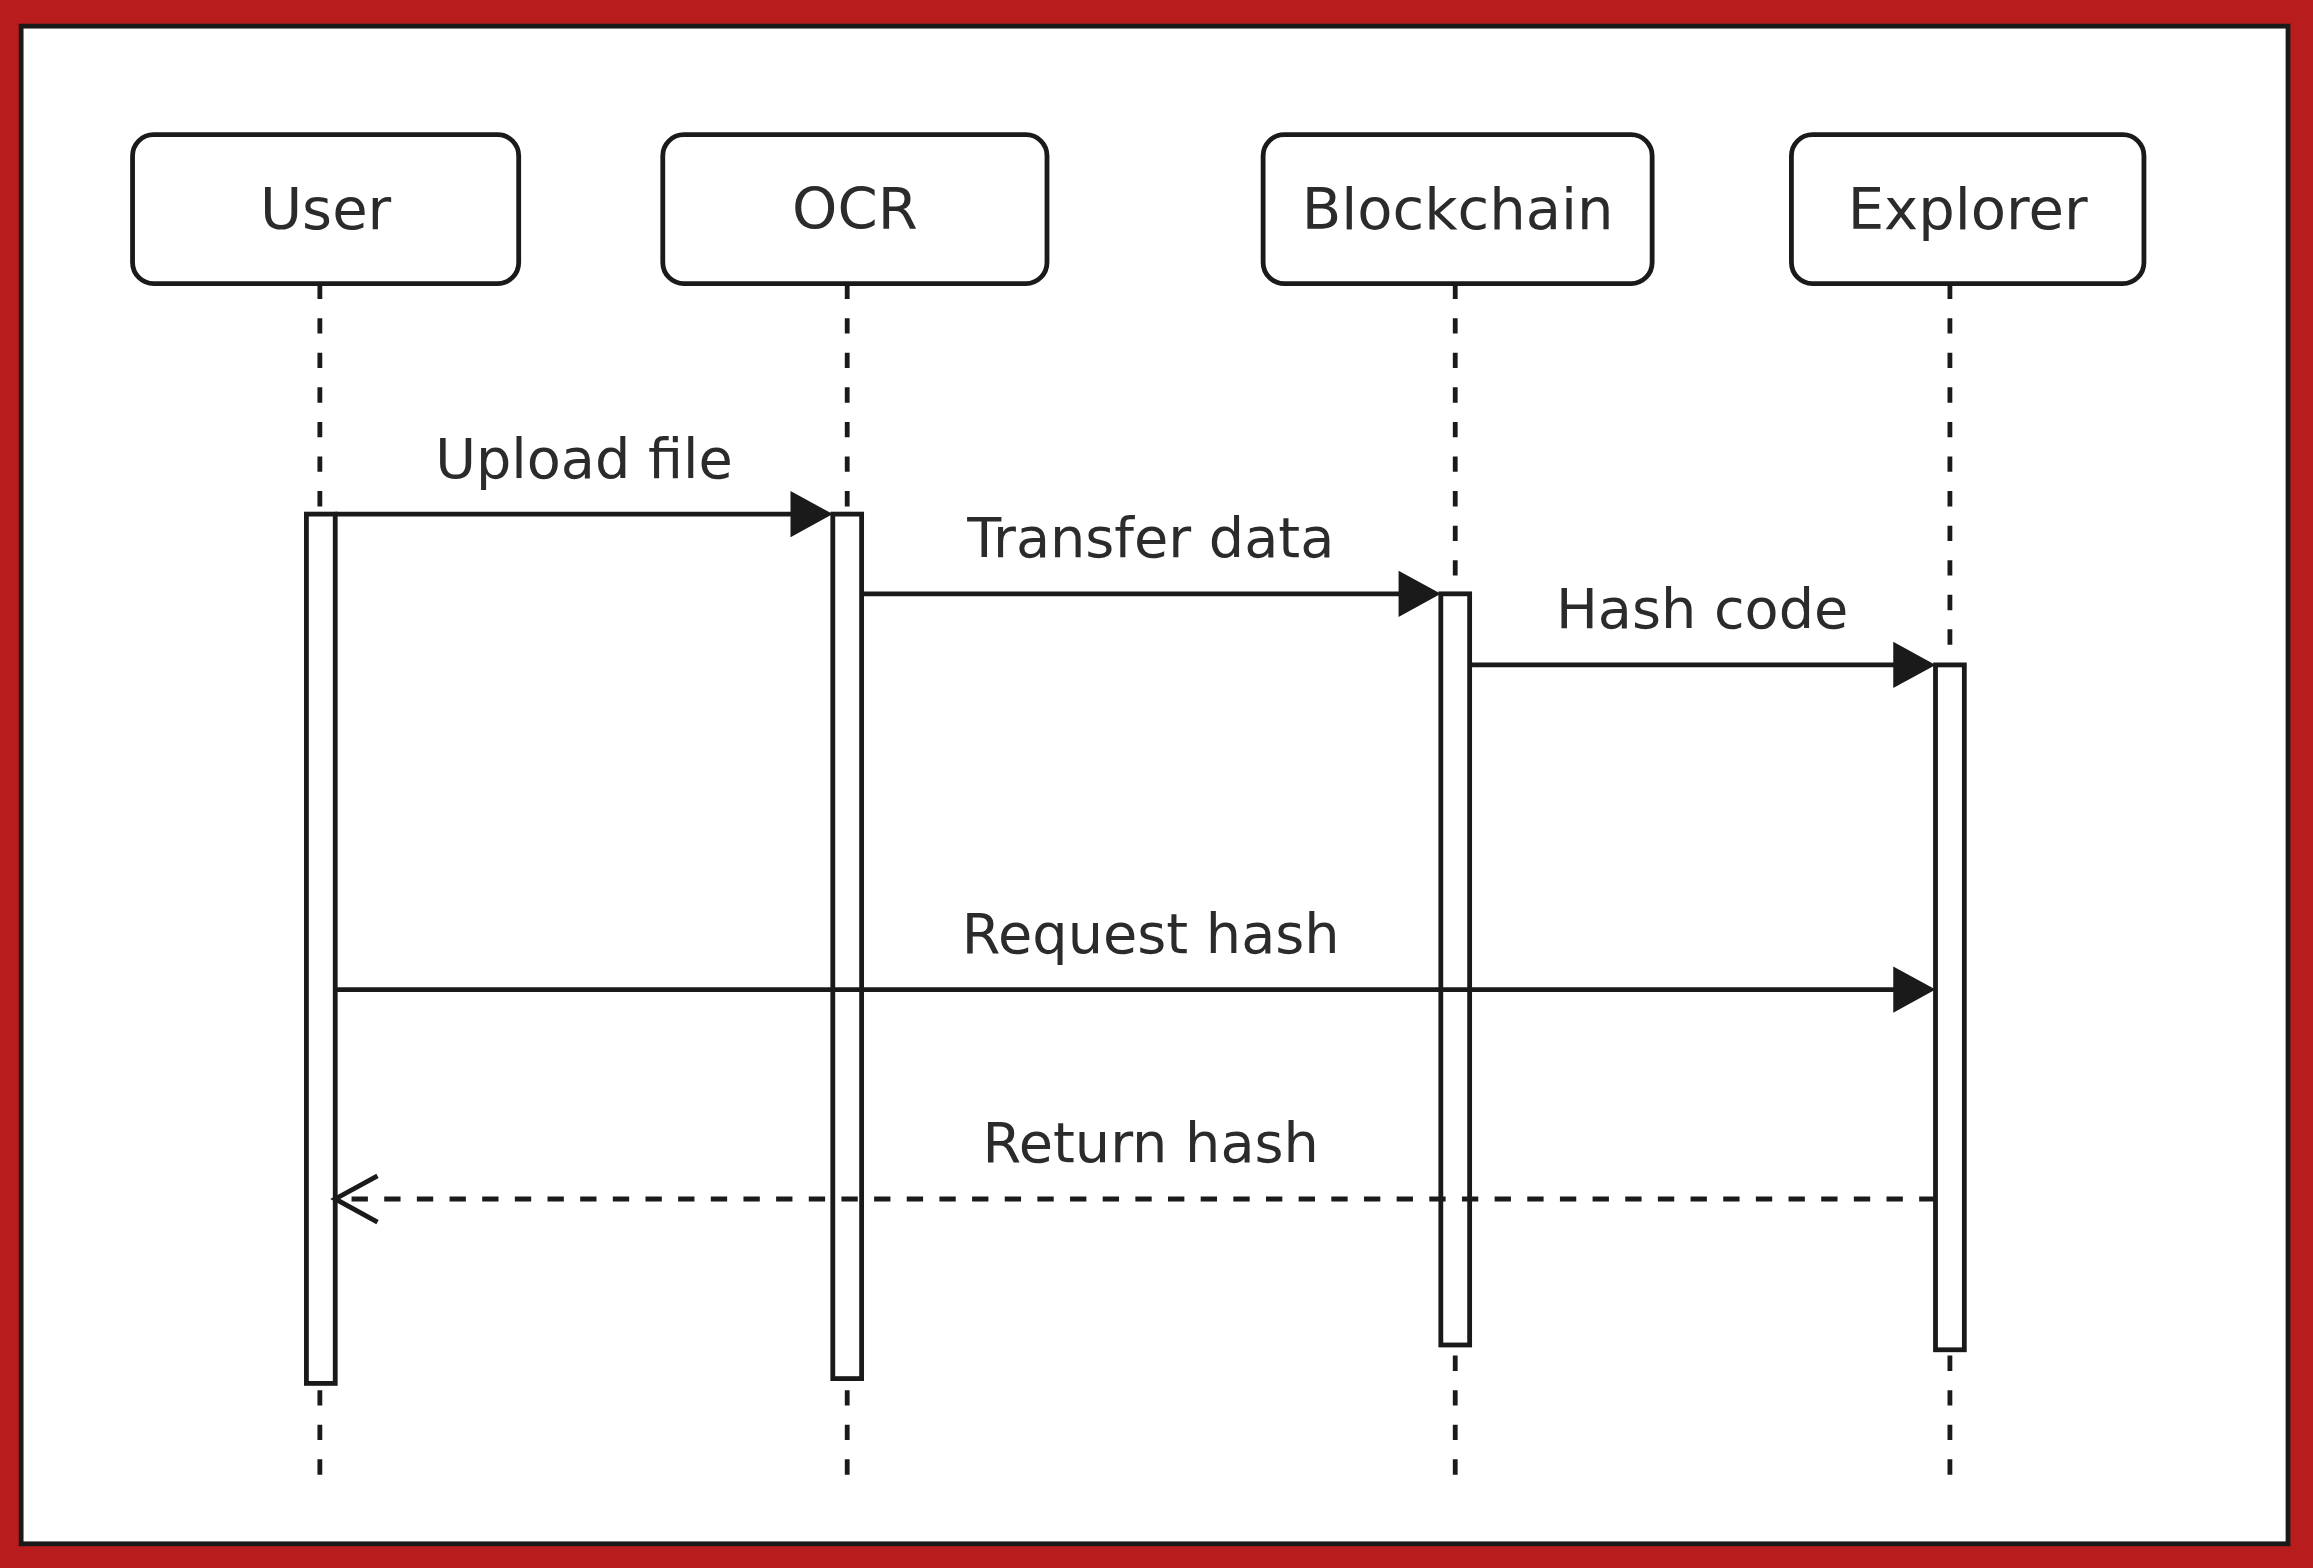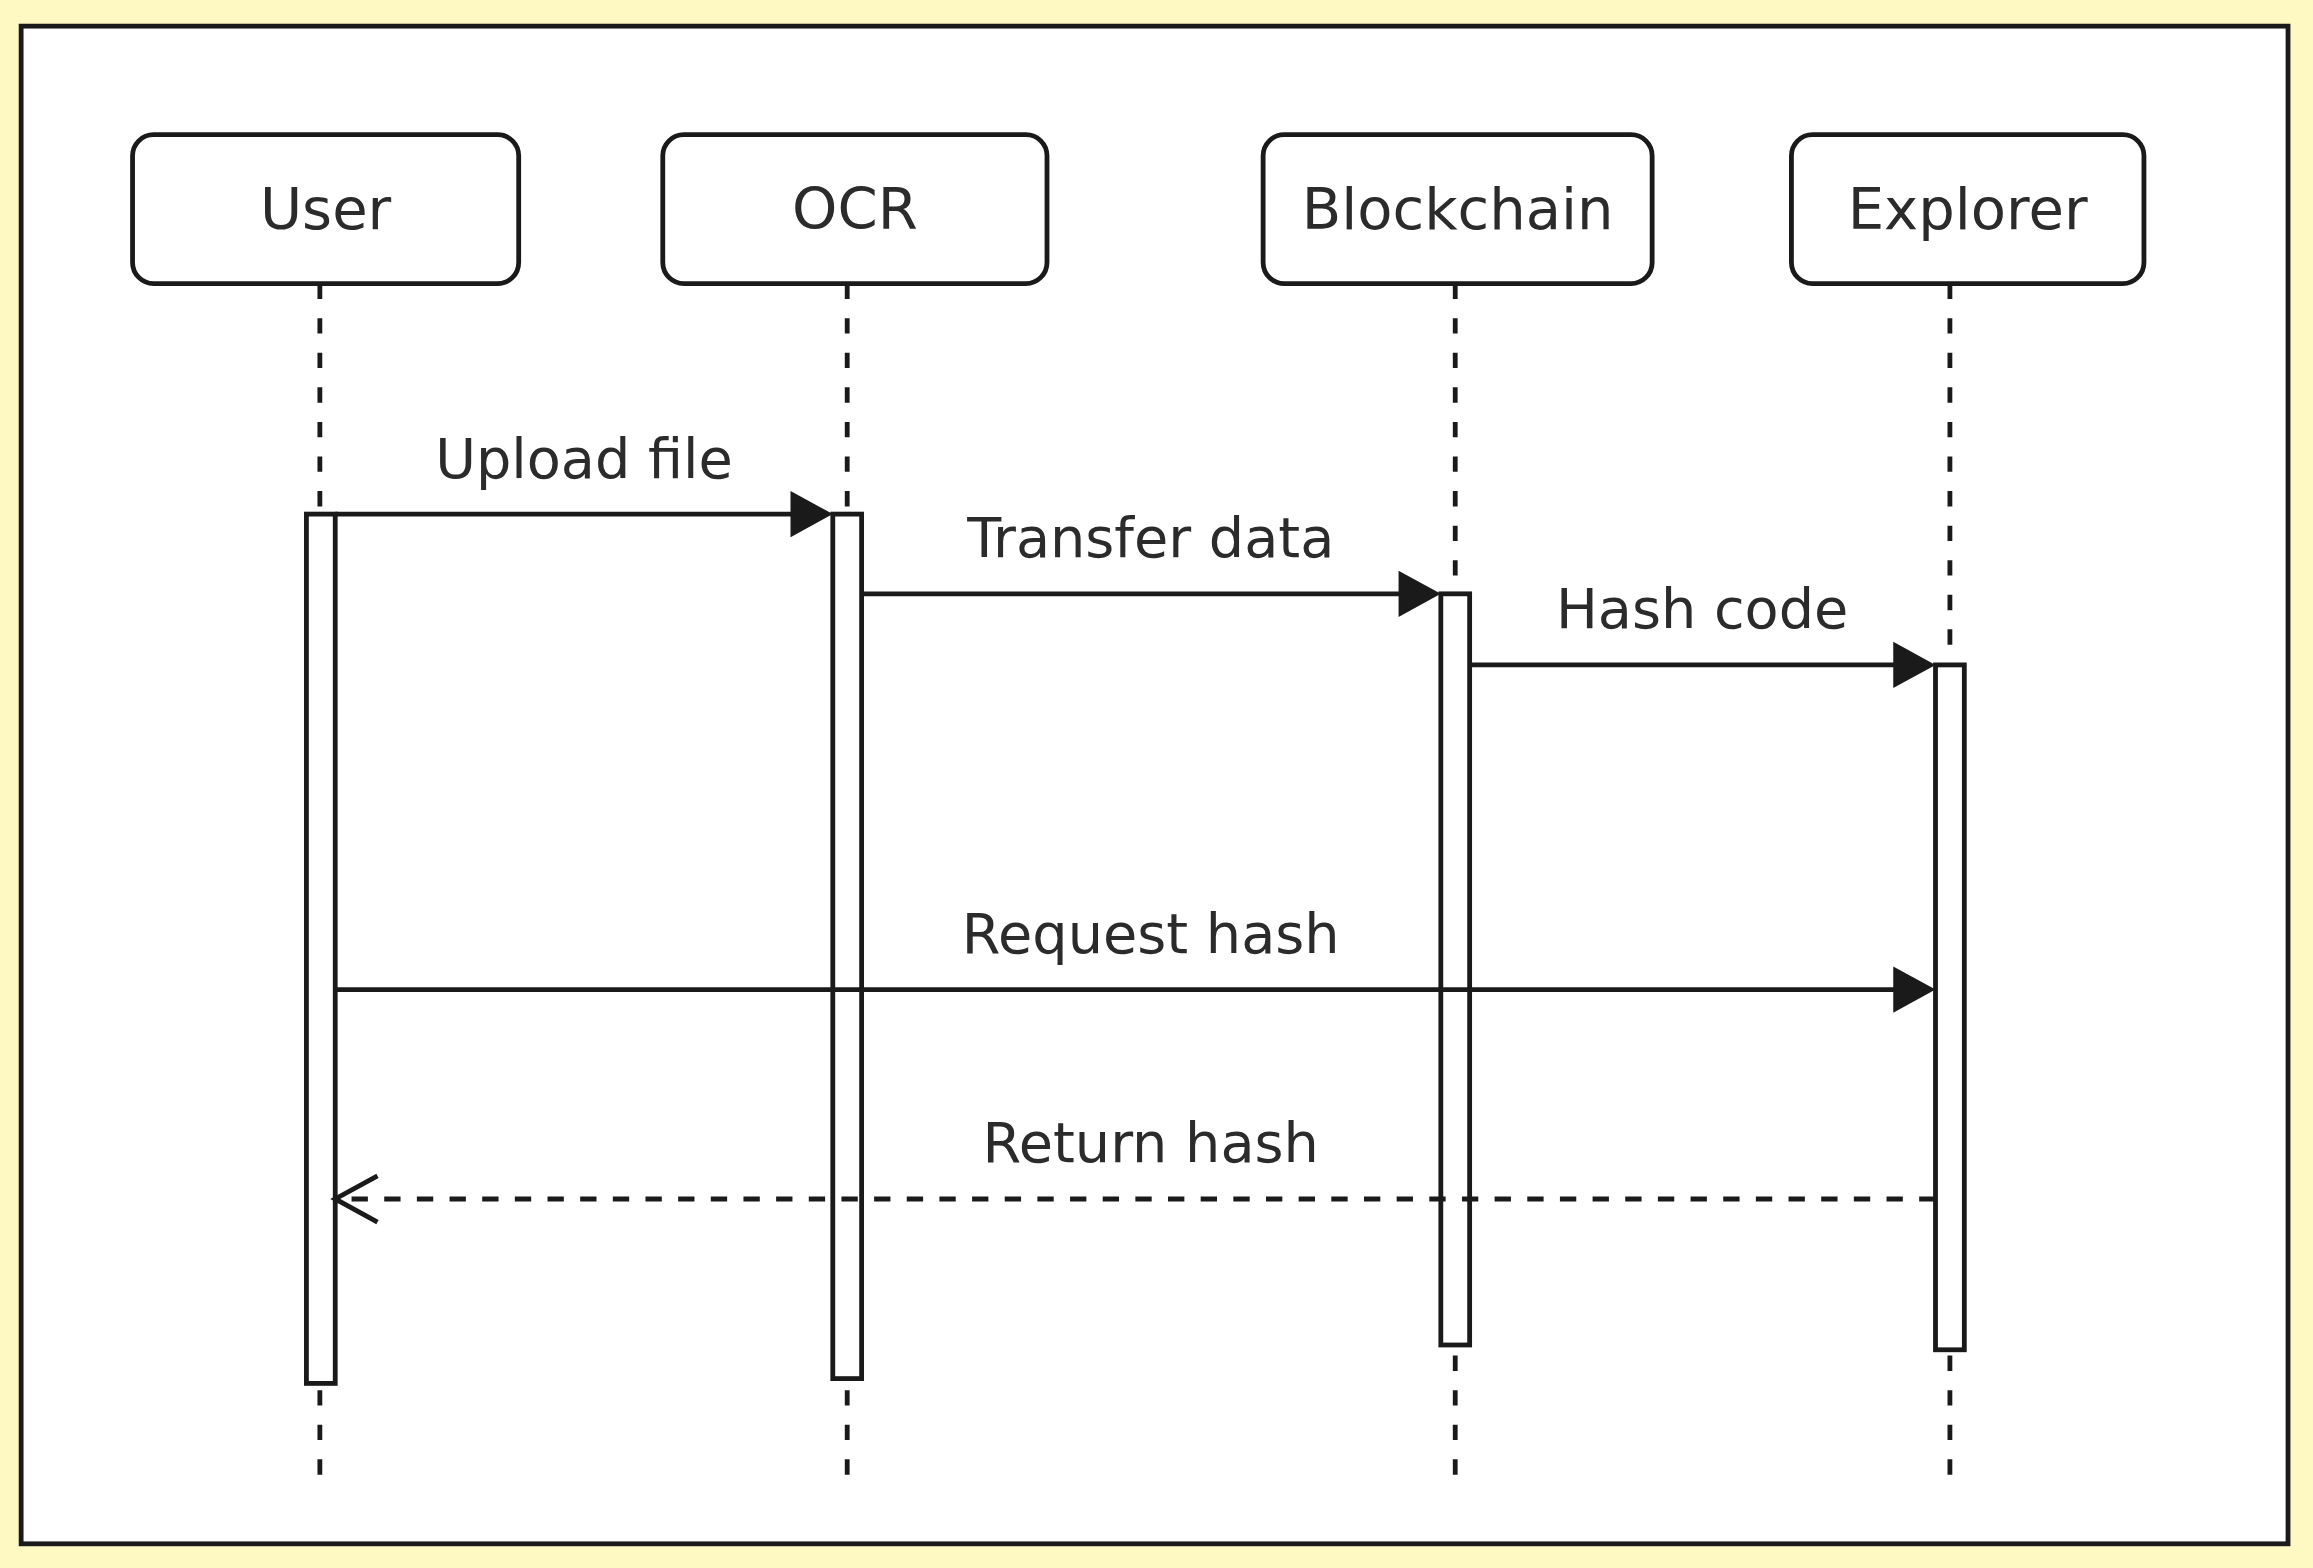--- a/index.html
+++ b/index.html
@@ -8,21 +8,21 @@
     padding: 0;
     background: #ffffff;
   }
   body {
     font-family: "DejaVu Sans", sans-serif;
   }
   #canvas {
     position: relative;
     width: 2313px;
     height: 1569px;
-    background: #fef9c3;
+    background: #b91c1c;
     overflow: hidden;
   }
   #diagram-svg {
     position: absolute;
     top: 0;
     left: 0;
     width: 2313px;
     height: 1569px;
   }
   .frame-rect {

